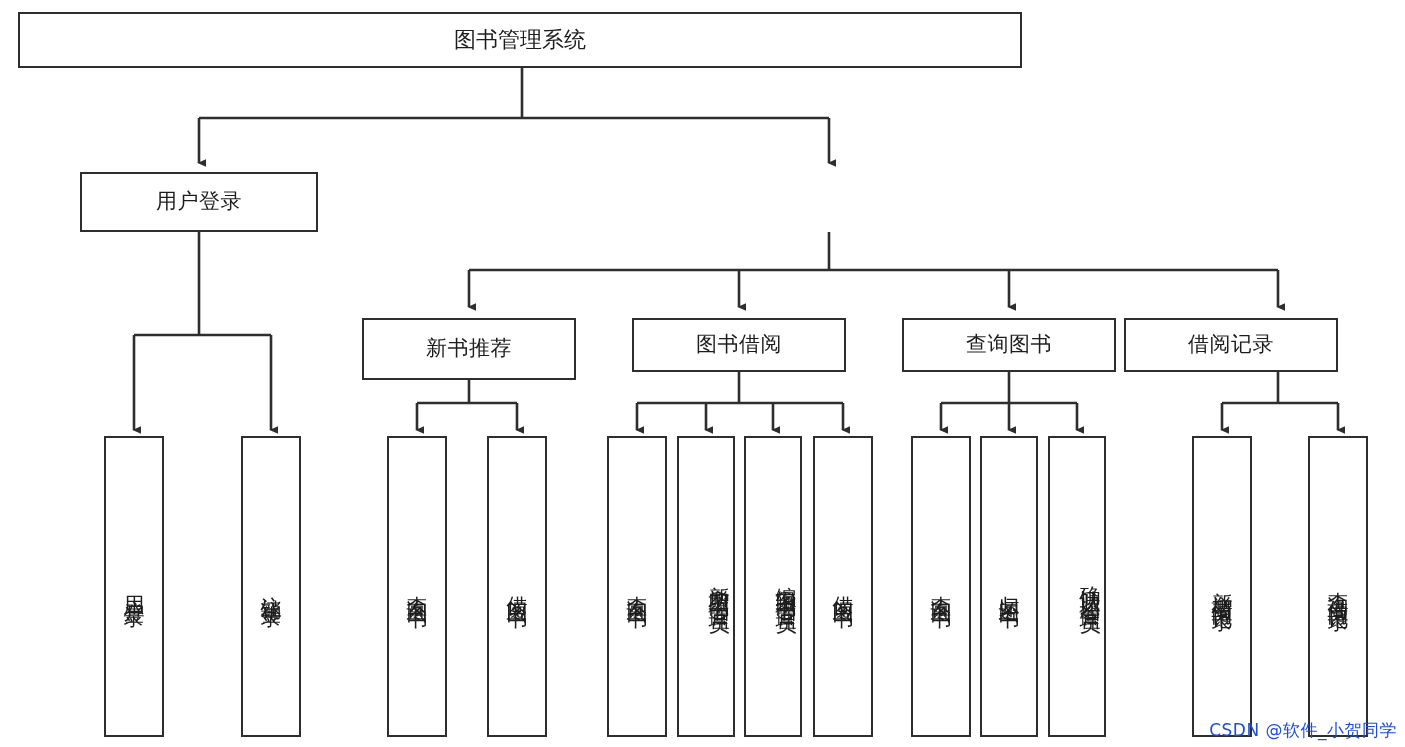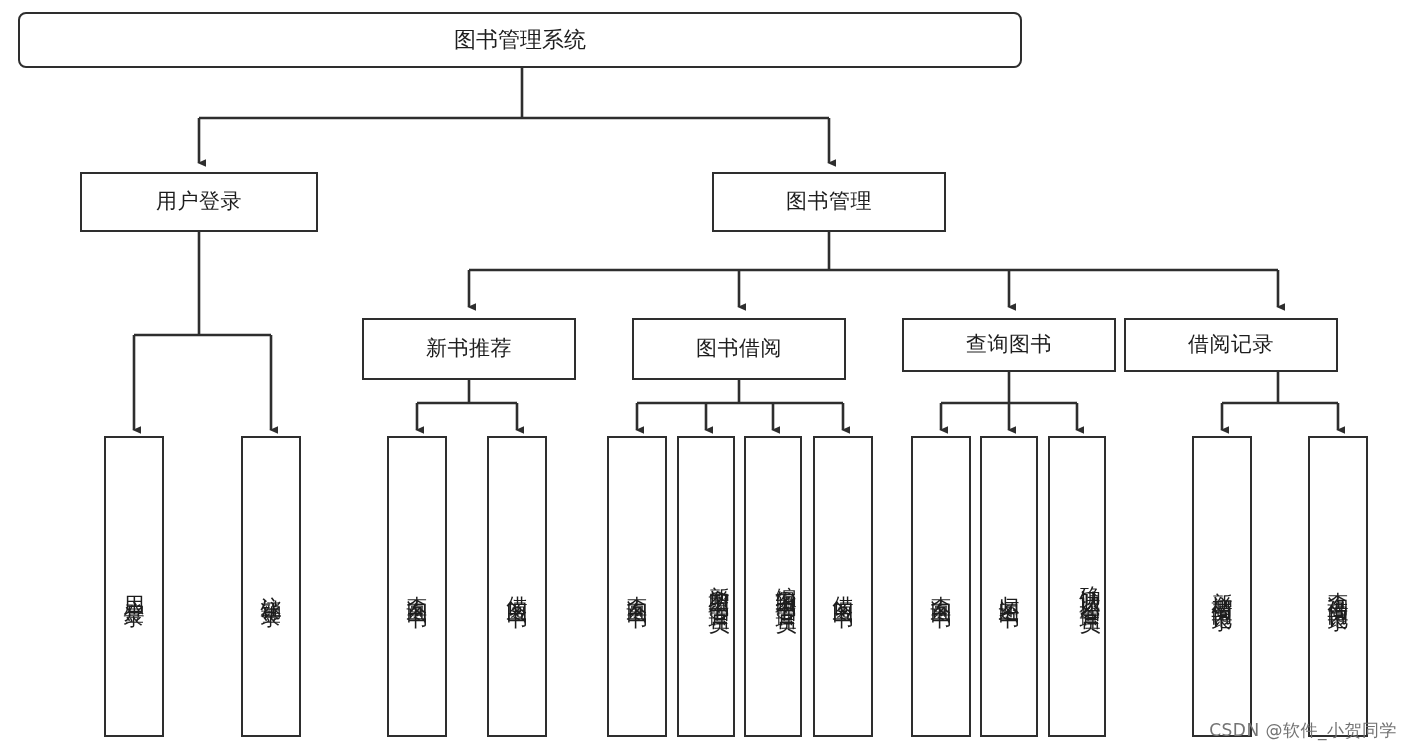--- a/index.html
+++ b/index.html
@@ -53,21 +53,21 @@
     align-items: flex-start;
   }
   .node .lbl {
     white-space: pre-line;
   }
   .watermark {
     position: absolute;
     right: 8px;
     bottom: 5px;
     font-size: 17px;
-    color: #737373;
+    color: #1d4ed8;
     letter-spacing: 0.5px;
     white-space: nowrap;
     text-align: center;
   }
 </style>
 </head>
 <body>
 
 <div id="canvas">
 
@@ -114,35 +114,32 @@
       <path d="M1009,403 L1009,430" marker-end="url(#arw)"></path>
       <path d="M1077,403 L1077,430" marker-end="url(#arw)"></path>
 
       <path d="M1278,372 L1278,403"></path>
       <path d="M1222,403 L1338,403"></path>
       <path d="M1222,403 L1222,430" marker-end="url(#arw)"></path>
       <path d="M1338,403 L1338,430" marker-end="url(#arw)"></path>
     </g>
   </svg>
 
-  <div class="node root" style="left:18px; top:12px; width:1004px; height:56px;border-radius:8px;">
+  <div class="node root" style="left:18px; top:12px; width:1004px; height:56px;">
     <span class="lbl">图书管理系统</span>
   </div>
 
   <div class="node horiz" style="left:80px; top:172px; width:238px; height:60px;">
     <span class="lbl">用户登录</span>
   </div>
-  <div class="node horiz" style="left:712px; top:172px; width:234px; height:60px;">
-    <span class="lbl">图书管理</span>
-  </div>
 
   <div class="node horiz" style="left:362px; top:318px; width:214px; height:62px;">
     <span class="lbl">新书推荐</span>
   </div>
-  <div class="node horiz" style="left:632px; top:318px; width:214px; height:62px;">
+  <div class="node horiz" style="left:632px; top:318px; width:214px; height:54px;">
     <span class="lbl">图书借阅</span>
   </div>
   <div class="node horiz" style="left:902px; top:318px; width:214px; height:54px;">
     <span class="lbl">查询图书</span>
   </div>
   <div class="node horiz" style="left:1124px; top:318px; width:214px; height:54px;">
     <span class="lbl">借阅记录</span>
   </div>
 
   <div class="node vert" style="left:104px; top:436px; width:60px; height:301px;">

